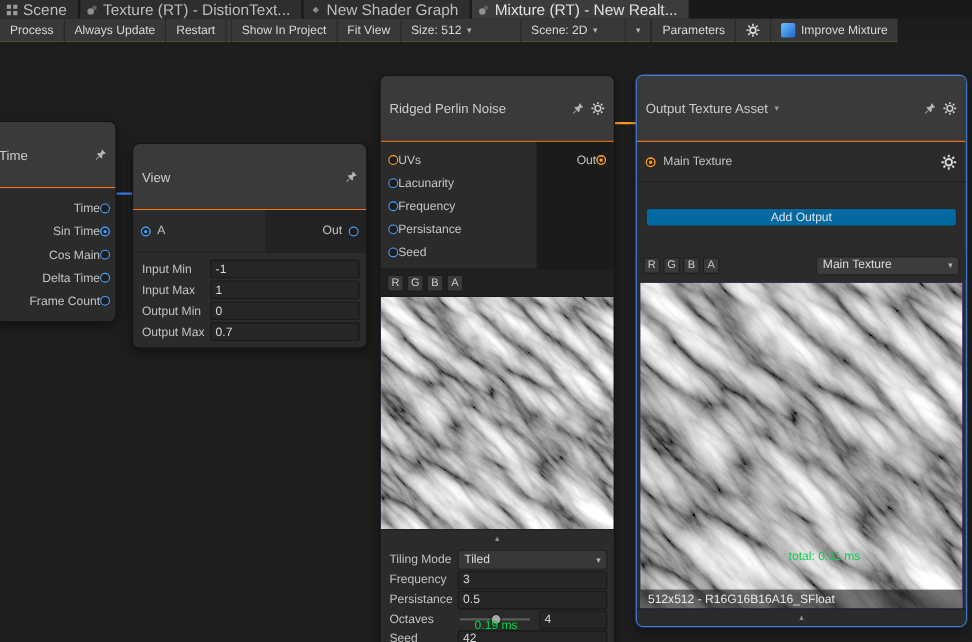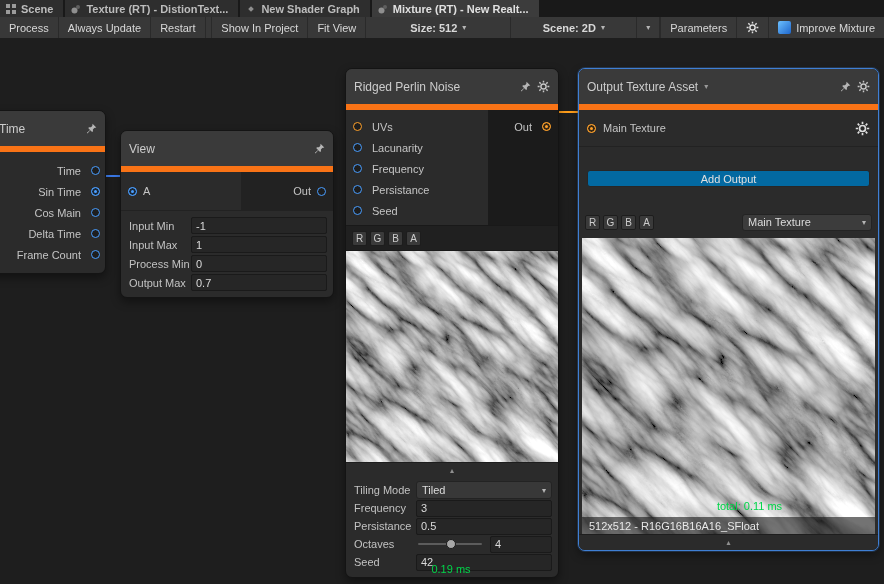--- a/index.html
+++ b/index.html
@@ -1,39 +1,39 @@
 <!DOCTYPE html>
 <html><head>
 <meta charset="utf-8">
 <style>
   html,body{margin:0;padding:0;}
   body{width:884px;height:584px;background:#1d1d1d;font-family:"Liberation Sans","DejaVu Sans",sans-serif;overflow:hidden;position:relative;}
   
   .tabbar{position:absolute;top:0;left:0;width:884px;height:17px;background:#191919;display:flex;}
-  .tab{display:flex;align-items:center;gap:5px;padding:0 10px 0 6px;background:#2e2e2e;margin-right:2px;font-size:11px;color:#bdbdbd;cursor:default;white-space:nowrap;font-weight:bold;}
+  .tab{display:flex;align-items:center;gap:5px;padding:0 10px 0 6px;background:#2e2e2e;margin-right:2px;font-size:14px;color:#bdbdbd;cursor:default;white-space:nowrap;}
   .tab.active{background:#3c3c3c;color:#e0e0e0;}
   .ticon{display:flex;align-items:center;}
   
-  .toolbar{position:absolute;top:17px;left:0;width:884px;height:21px;background:#383838;border-bottom:4px solid #fde047;display:flex;align-items:stretch;font-size:11px;color:#d8d8d8;}
+  .toolbar{position:absolute;top:17px;left:0;width:816px;height:21px;background:#383838;border-bottom:4px solid #fde047;display:flex;align-items:stretch;font-size:11px;color:#d8d8d8;}
   .tbtn{display:flex;align-items:center;gap:5px;padding:0 9px;border-right:1px solid #2a2a2a;cursor:default;white-space:nowrap;}
   .tbtn .arrow{font-size:8px;color:#b5b5b5;}
-  .tbtn.dd{justify-content:center;font-weight:bold;}
+  .tbtn.dd{justify-content:flex-start;}
   .mla{margin-left:auto;border-left:1px solid #2a2a2a;}
   
   .canvas{position:absolute;top:38px;left:0;width:884px;height:546px;background:#1e1e1e;overflow:hidden;}
   .edge{position:absolute;height:2px;border-radius:1px;z-index:1;}
   .node{position:absolute;background:#2b2b2b;border:1px solid #141414;border-radius:7px;z-index:2;box-shadow:0 4px 10px rgba(0,0,0,.4);font-size:11px;color:#c4c4c4;overflow:hidden;}
-  .ntitle{height:27px;background:#3a3a3a;display:flex;align-items:center;gap:6px;padding:4px 8px;font-size:12px;color:#cccccc;border-bottom:6px solid #f97316;}
+  .ntitle{height:27px;background:#3a3a3a;display:flex;align-items:center;gap:6px;padding:16px 8px;font-size:12px;color:#cccccc;border-bottom:1px solid #f97316;}
   .grow{flex:1;}
   .iconbtn{display:flex;align-items:center;flex:none;}
   .port{width:9px;height:9px;border-radius:50%;border:1px solid var(--pc);background:#1e1e1e;flex:none;box-sizing:border-box;}
   .port.filled{background:var(--pc);box-shadow:inset 0 0 0 2px rgba(18,18,18,.85);}
   .blue{--pc:#4a9eff;}
   .orange{--pc:#ffa12b;}
-  .prow{display:flex;align-items:center;gap:10px;height:21px;padding:0 5px;text-align:center;}
+  .prow{display:flex;align-items:center;gap:0;height:21px;padding:0 5px;text-align:center;}
   
   .node-time{left:-10px;top:72px;width:114px;}
   .node-time .body{padding:8px 0;}
   .node-time .prow{justify-content:flex-end;}
   
   .node-remap{left:120px;top:92px;width:212px;}
   .iorow{display:flex;height:38px;border-bottom:1px solid #222;}
   .iorow .inhalf{flex:1;display:flex;align-items:center;gap:6px;padding:0 7px;background:#2b2b2b;}
   .iorow .outhalf{width:78px;display:flex;align-items:center;justify-content:flex-end;gap:6px;padding:0 7px;background:#222222;}
   .fields{padding:5px 0;}
@@ -242,21 +242,21 @@
     <div class="fields">
       <div class="frow">
           <span class="flabel">Input Min</span>
           <input class="finput" value="-1" style="">
         </div>
       <div class="frow">
           <span class="flabel">Input Max</span>
           <input class="finput" value="1" style="">
         </div>
       <div class="frow">
-          <span class="flabel">Process Min</span>
+          <span class="flabel">Output Min</span>
           <input class="finput" value="0" style="">
         </div>
       <div class="frow">
           <span class="flabel">Output Max</span>
           <input class="finput" value="0.7" style="">
         </div>
     </div>
   </div>
 
   <div class="node node-noise">

